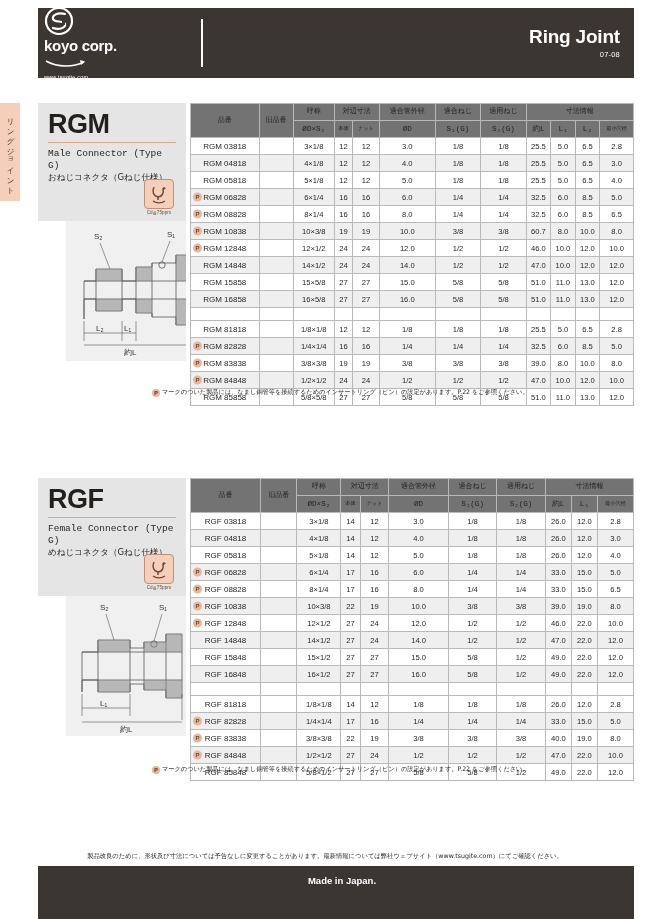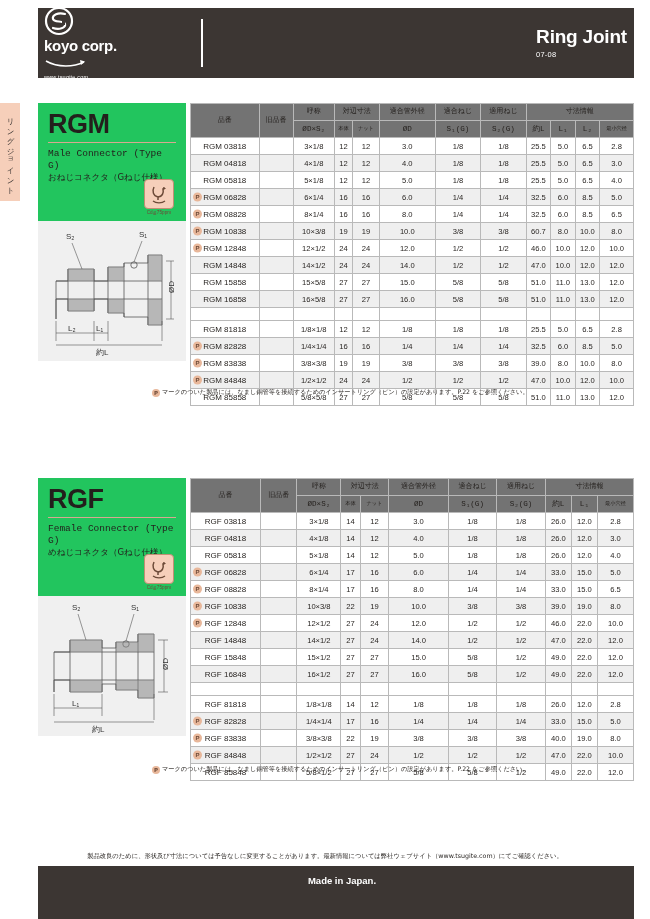--- a/index.html
+++ b/index.html
@@ -48,22 +48,22 @@
     font-size: 5.5px;
     letter-spacing: 0.2px;
   }
   .header-divider {
     width: 2px; height: 48px;
     background: #ffffff;
     margin-left: 18px;
   }
   .header-right {
     margin-left: auto;
-    text-align: left;
-    padding-right: 7px;
+    text-align: right;
+    padding-right: 14px;
   }
   .header-title {
     color: #ffffff;
     font-size: 19px;
     font-weight: bold;
     letter-spacing: -0.2px;
     line-height: 1.05;
   }
   .header-sub {
     color: #ffffff;
@@ -94,21 +94,21 @@
   .section { position: absolute; }
   .sec-rgm { left: 38px; top: 103px; width: 596px; height: 330px; }
   .sec-rgf { left: 38px; top: 478px; width: 596px; height: 310px; }
 
   .left-panel {
     position: absolute;
     left: 0; top: 0;
     width: 148px;
   }
   .title-box {
-    background: #22c55e;
+    background: #e5e5e5;
     padding: 8px 10px 24px 10px;
     height: 118px;
     position: relative;
   }
   .prod-code {
     font-size: 27px;
     font-weight: bold;
     letter-spacing: -0.5px;
     color: #231f1c;
     line-height: 1;
@@ -148,20 +148,21 @@
     font-size: 4.6px;
     color: #6d4a38;
     margin-top: 1px;
     letter-spacing: 0.1px;
   }
   .draw-box {
     background: #f0f0f0;
     height: 140px;
     position: relative;
     overflow: hidden;
+    margin-left: 28px;
   }
   .draw-box svg { display: block; }
 
   
   .table-wrap {
     position: absolute;
     left: 152px; top: 0;
     width: 444px;
   }
   table.spec {

